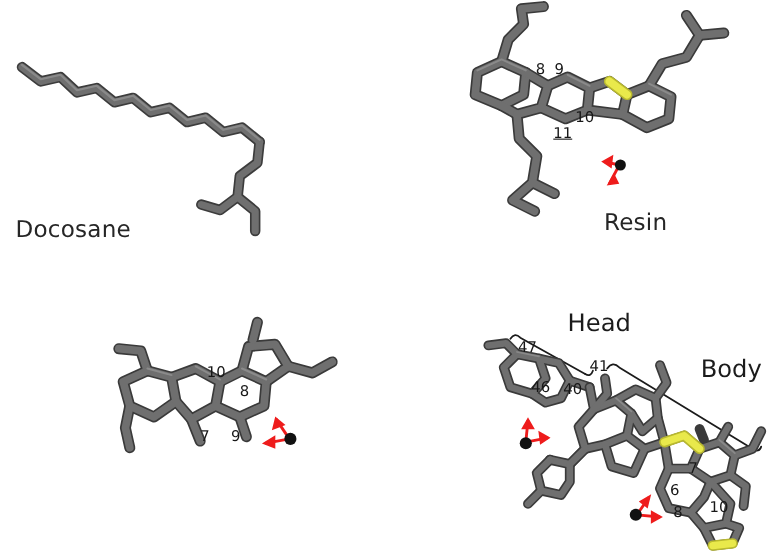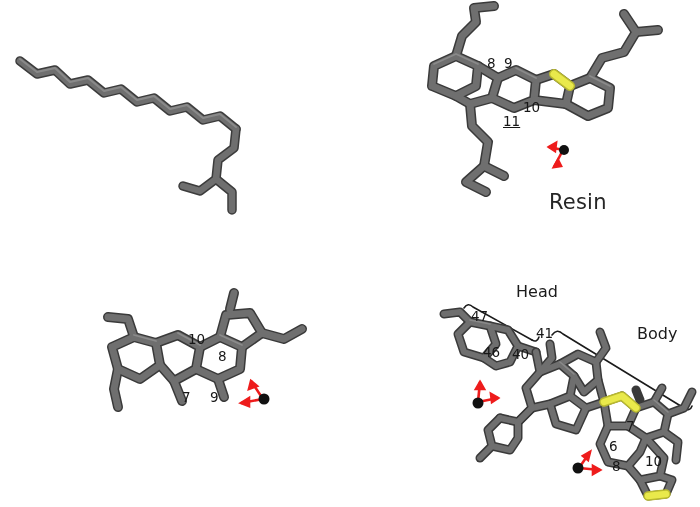--- a/index.html
+++ b/index.html
@@ -33,21 +33,21 @@
   }
   .idx-label {
     position: absolute;
     font-size: 13.5px;
     color: #171717;
     white-space: nowrap;
     font-family: "DejaVu Sans", "Liberation Sans", sans-serif;
   }
   .region-label {
     position: absolute;
-    font-size: 16px;
+    font-size: 22px;
     color: #1b1b1b;
     white-space: nowrap;
   }
   .axis-widget {
     position: absolute;
   }
 </style>
 </head>
 <body>
 
@@ -59,20 +59,21 @@
       <polyline stroke="#3c3c3c" stroke-width="9.5" points="236,129 234,148 218,160 216,179 200,191 183,186"></polyline>
       <polyline stroke="#3c3c3c" stroke-width="9.5" points="216,179 232,192 232,210"></polyline>
 
       <polyline stroke="#6f6f6f" stroke-width="6.5" points="20,61 37,74 55,70 70,84 88,80 104,93 121,89 137,102 154,98 170,111 187,107 203,120 220,116 236,129"></polyline>
       <polyline stroke="#6f6f6f" stroke-width="6.5" points="236,129 234,148 218,160 216,179 200,191 183,186"></polyline>
       <polyline stroke="#6f6f6f" stroke-width="6.5" points="216,179 232,192 232,210"></polyline>
 
       <polyline stroke="#8e8e8e" stroke-width="2" opacity="0.85" points="20,59 37,72 55,68 70,82 88,78 104,91 121,87 137,100 154,96 170,109 187,105 203,118 220,114 236,127"></polyline>
     </g>
   </svg>
+  <div class="mol-label" style="left:14px; top:196px;">Docosane</div>
 </div>
 
 <div class="panel" style="left:420px; top:0px; width:280px; height:235px;">
   <svg class="mol-svg" width="280" height="235" viewBox="0 0 280 235">
     <g fill="none" stroke-linecap="round" stroke-linejoin="round">
 
       <g stroke="#3a3a3a" stroke-width="10">
 
         <polyline points="12,86 14,66 36,56 58,66 56,86 36,96 12,86"></polyline>
 

